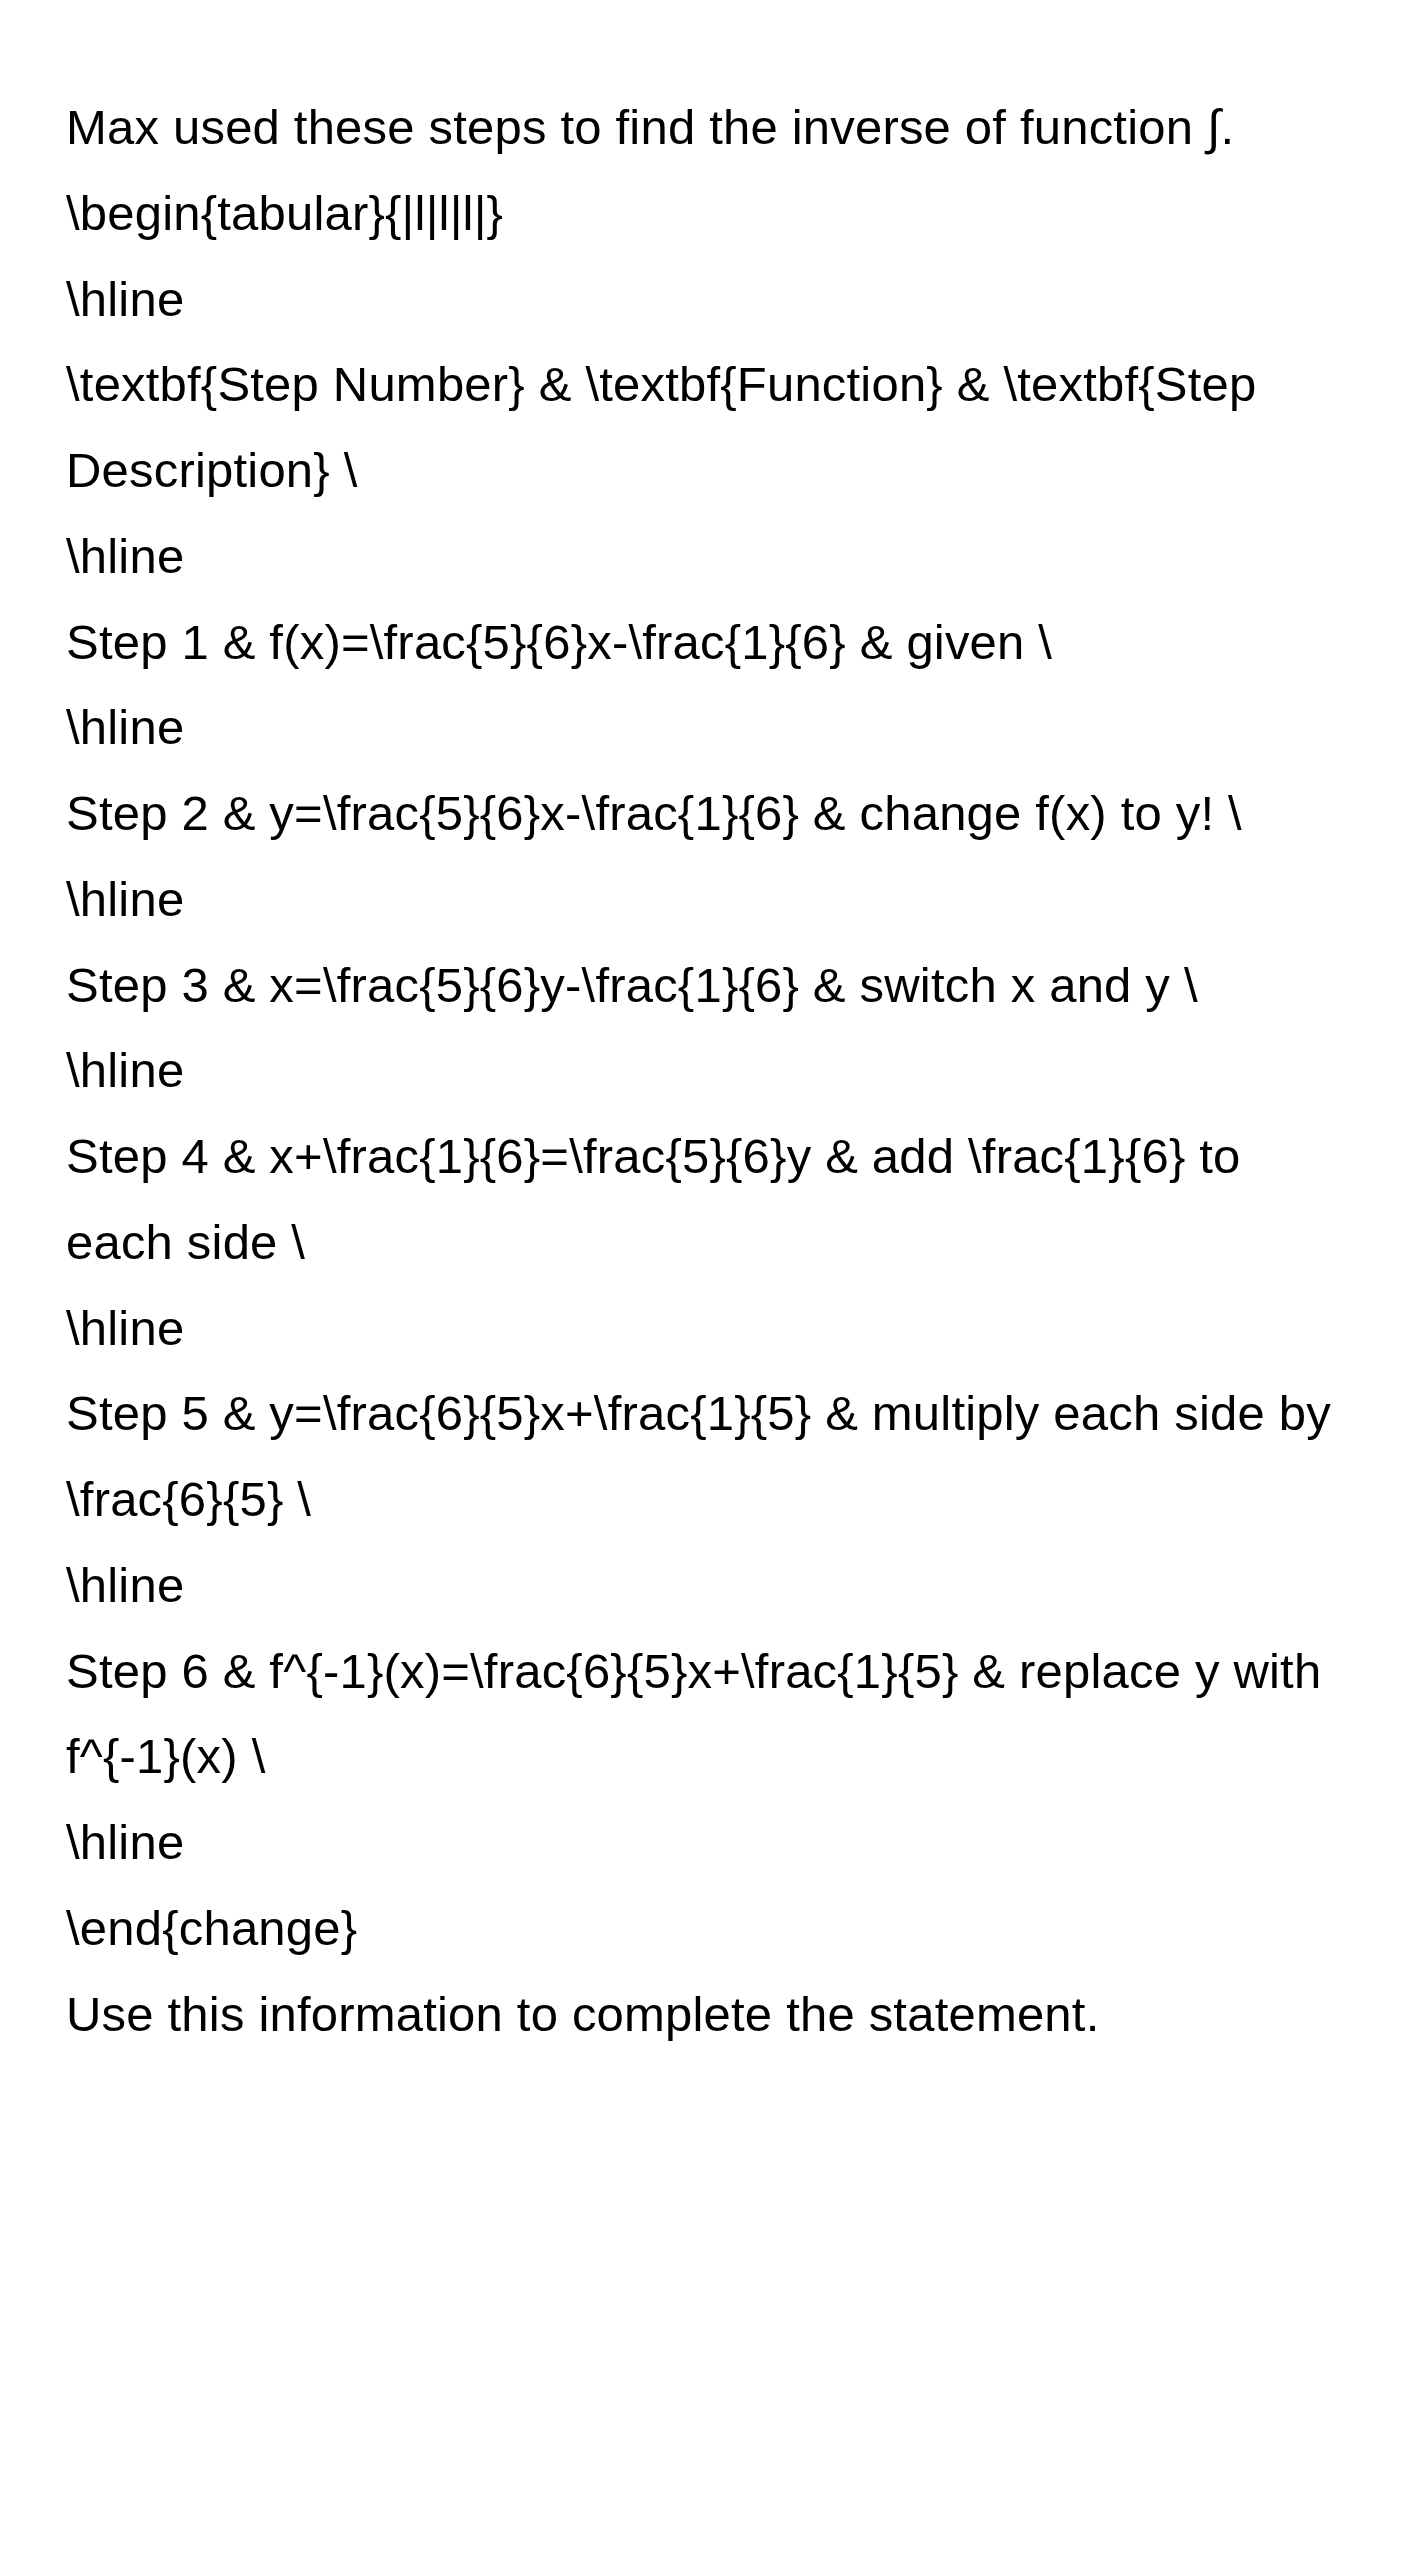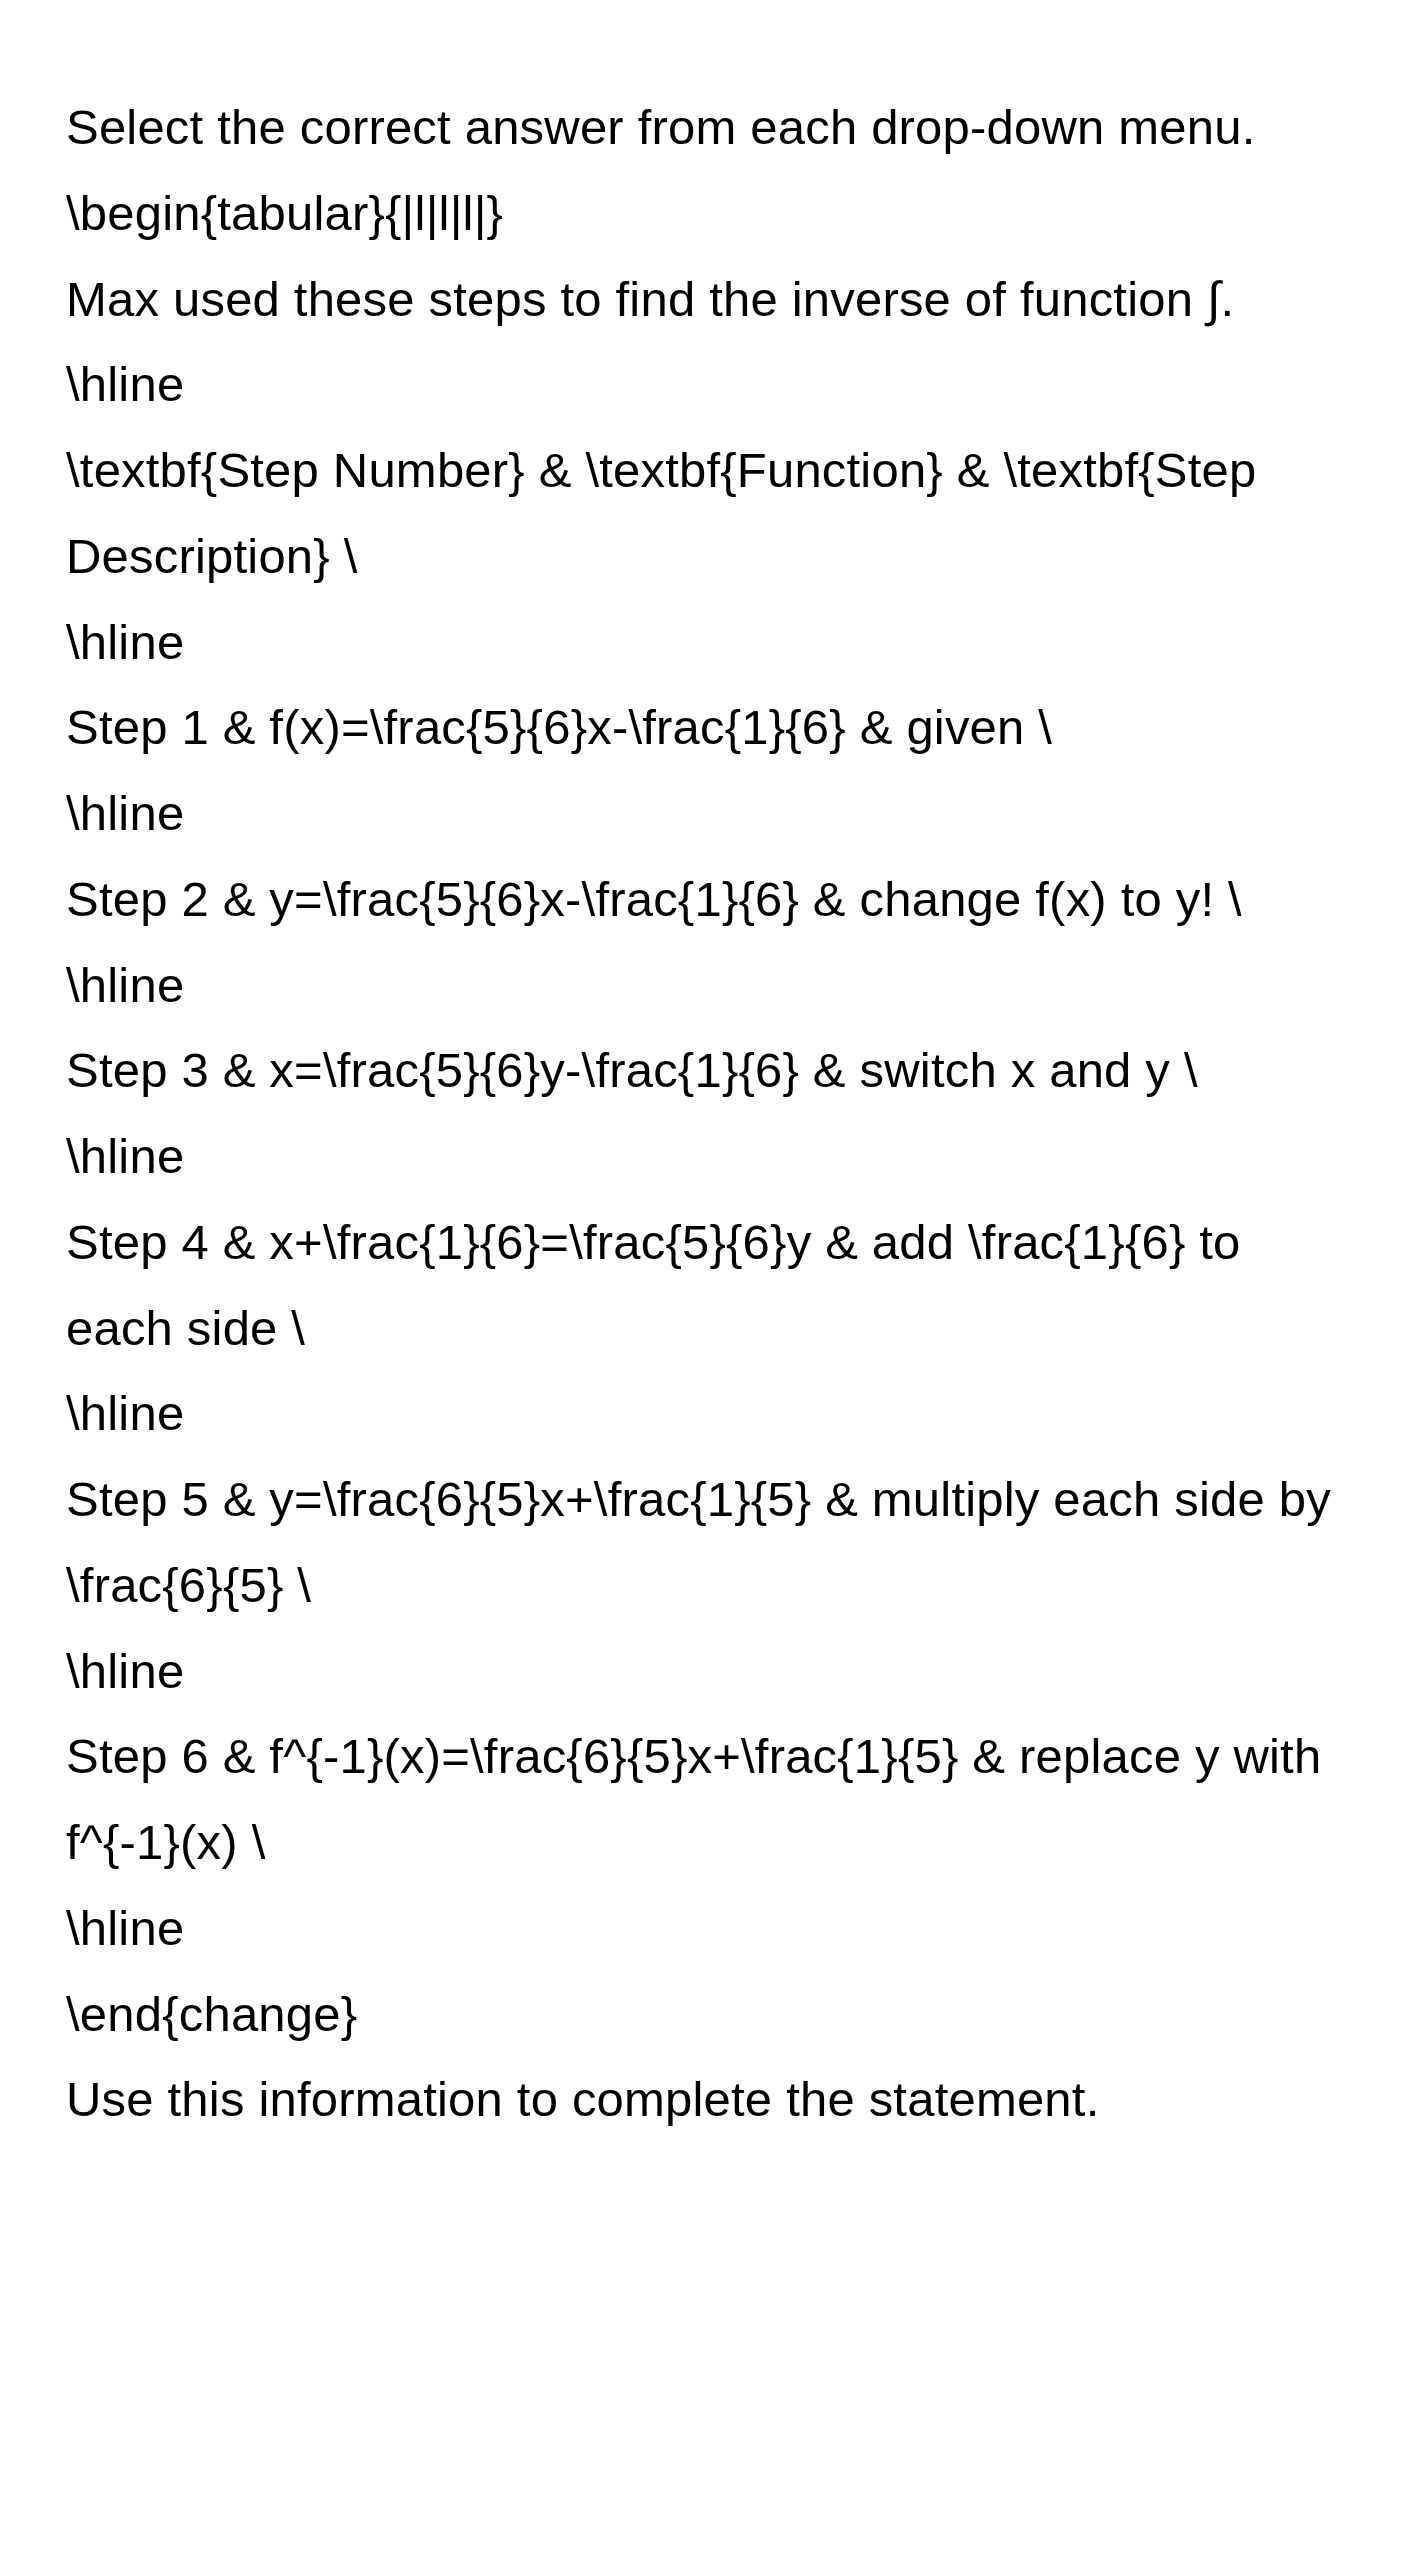--- a/index.html
+++ b/index.html
@@ -26,23 +26,22 @@
     display: inline-block;
     font-size: 0.75em;
     vertical-align: middle;
     line-height: 1;
   }
 </style>
 </head>
 <body>
 
 <div class="container">
-  <div class="line">Select the correct answer from each drop-down menu.</div>
+  <div class="line">Max used these steps to find the inverse of function ∫.</div>
   <div class="line">\begin{tabular}{|l|l|l|}</div>
-  <div class="line">Max used these steps to find the inverse of function ∫.</div>
   <div class="line">\hline</div>
   <div class="line">\textbf{Step Number} &amp; \textbf{Function} &amp; \textbf{Step Description} \</div>
   <div class="line">\hline</div>
   <div class="line">Step 1 &amp; f(x)=\frac{5}{6}x-\frac{1}{6} &amp; given \</div>
   <div class="line">\hline</div>
   <div class="line">Step 2 &amp; y=\frac{5}{6}x-\frac{1}{6} &amp; change f(x) to y! \</div>
   <div class="line">\hline</div>
   <div class="line">Step 3 &amp; x=\frac{5}{6}y-\frac{1}{6} &amp; switch x and y \</div>
   <div class="line">\hline</div>
   <div class="line">Step 4 &amp; x+\frac{1}{6}=\frac{5}{6}y &amp; add \frac{1}{6} to each side \</div>

